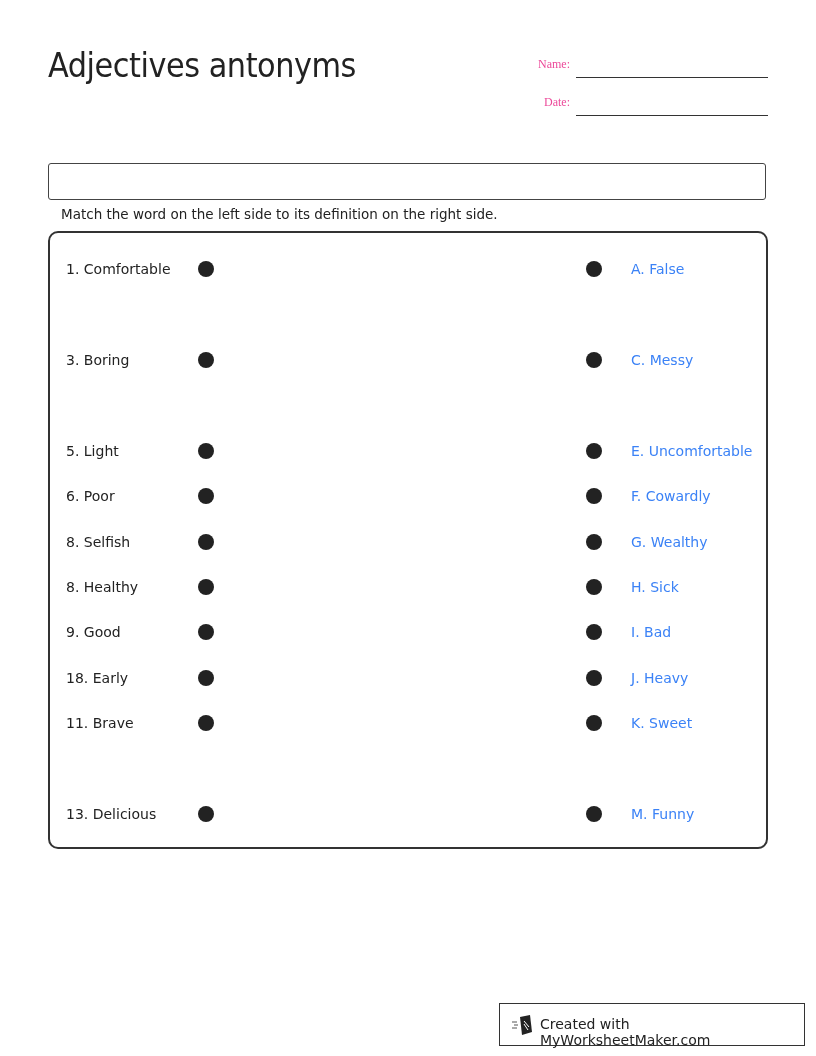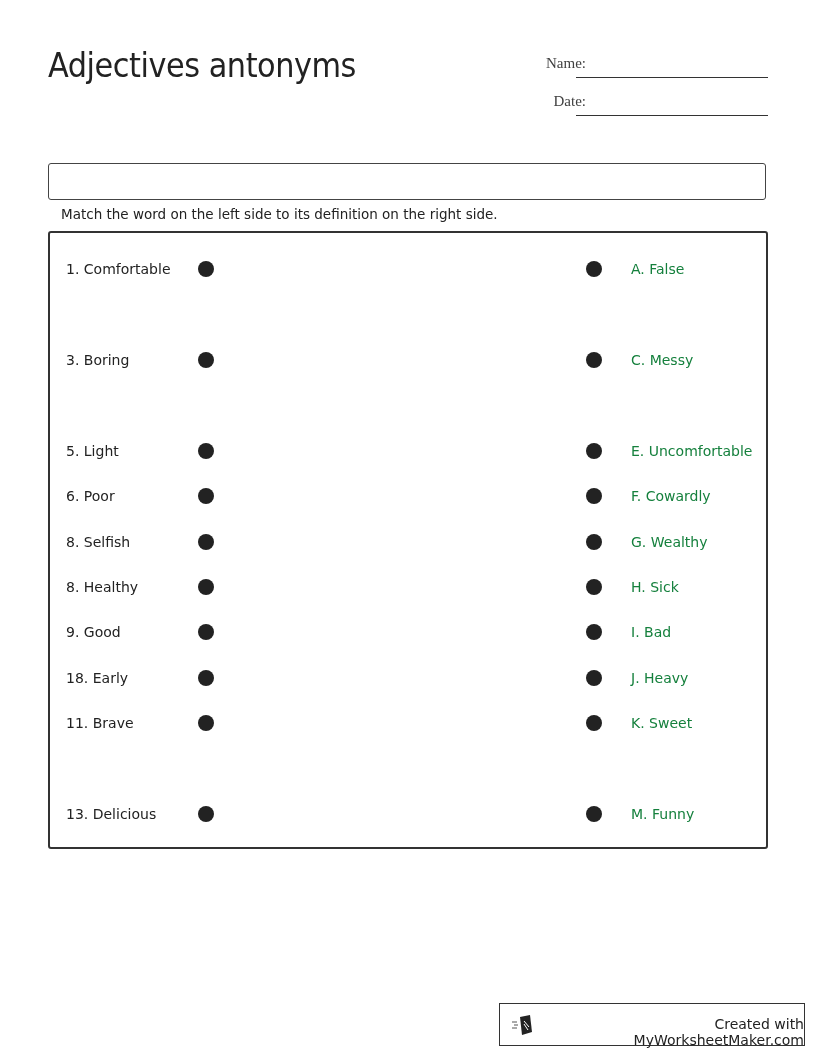--- a/index.html
+++ b/index.html
@@ -1,34 +1,34 @@
 <!DOCTYPE html>
 <html><head>
 <meta charset="utf-8">
 <style>
   html, body { margin: 0; padding: 0; background: #ffffff; }
   body { width: 816px; height: 1056px; position: relative; overflow: hidden; font-family: "DejaVu Sans", sans-serif; color: #222; }
   .title { position: absolute; left: 48px; top: 46px; font-size: 33px; font-weight: normal; letter-spacing: -0.5px; color: #222; font-family: "DejaVu Sans", sans-serif; transform: scaleX(0.92); transform-origin: left top; }
   .field { position: absolute; left: 500px; width: 268px; height: 30px; }
-  .field .lbl { position: absolute; right: 182px; bottom: 6px; font-family: "Liberation Serif", serif; font-size: 15px; color: #404040; }
+  .field .lbl { position: absolute; right: 198px; bottom: 6px; font-family: "Liberation Serif", serif; font-size: 12px; color: #ec4899; }
   .field .line { position: absolute; left: 76px; right: 0; bottom: 0; border-bottom: 1.5px solid #333; }
   .name-field { top: 48px; }
   .date-field { top: 86px; }
   .instructions { position: absolute; left: 48px; top: 163px; width: 718px; height: 37px; border: 1.5px solid #444; border-radius: 3px; box-sizing: border-box; }
   .instructions span { position: absolute; left: 12px; top: 10px; font-size: 13.5px; color: #222; margin-top: 32px; }
-  .match-box { position: absolute; left: 48px; top: 231px; width: 720px; height: 618px; border: 2px solid #333; border-radius: 3px; box-sizing: border-box; }
+  .match-box { position: absolute; left: 48px; top: 231px; width: 720px; height: 618px; border: 2px solid #333; border-radius: 10px; box-sizing: border-box; }
   .row { position: absolute; left: 0; width: 100%; height: 20px; }
   .left-word { position: absolute; left: 16px; top: 0; font-size: 14px; line-height: 20px; color: #222; }
   .dot { position: absolute; width: 16px; height: 16px; border-radius: 50%; background: #222; top: 2px; }
   .dot.l { left: 148px; }
   .dot.r { left: 536px; }
-  .right-word { position: absolute; left: 581px; top: 0; font-size: 14px; line-height: 20px; color: #15803d; }
+  .right-word { position: absolute; left: 581px; top: 0; font-size: 14px; line-height: 20px; color: #3b82f6; }
   .footer { position: absolute; left: 499px; top: 1003px; width: 306px; height: 43px; border: 1.5px solid #333; box-sizing: border-box; }
   .footer .logo { position: absolute; left: 12px; top: 11px; width: 22px; height: 20px; }
-  .footer span { position: absolute; left: 40px; top: 12px; font-size: 14px; color: #222; text-align: right; }
+  .footer span { position: absolute; left: 40px; top: 12px; font-size: 14px; color: #222; }
 </style>
 </head>
 <body>
 
 <div class="title">Adjectives antonyms</div>
 
 <div class="field name-field">
   <span class="lbl">Name:</span>
   <div class="line"></div>
 </div>

